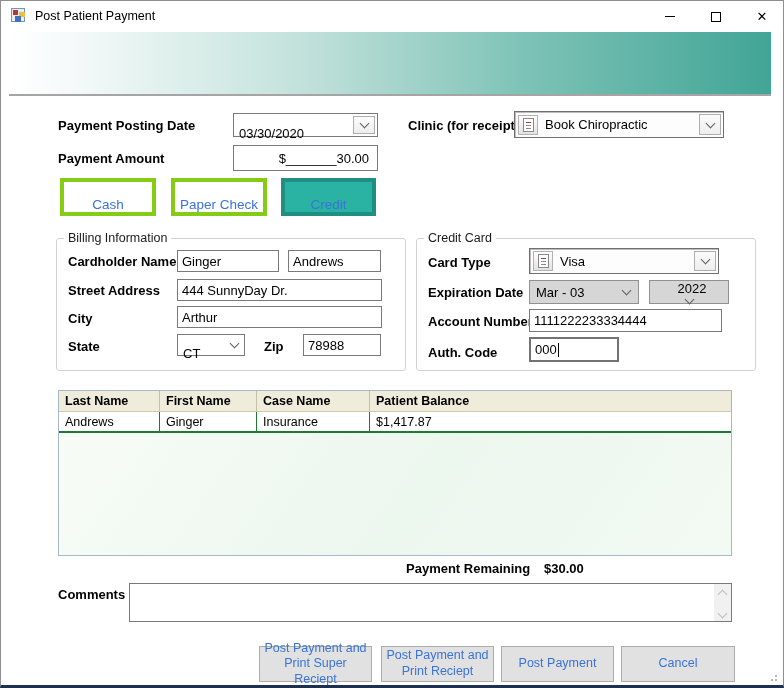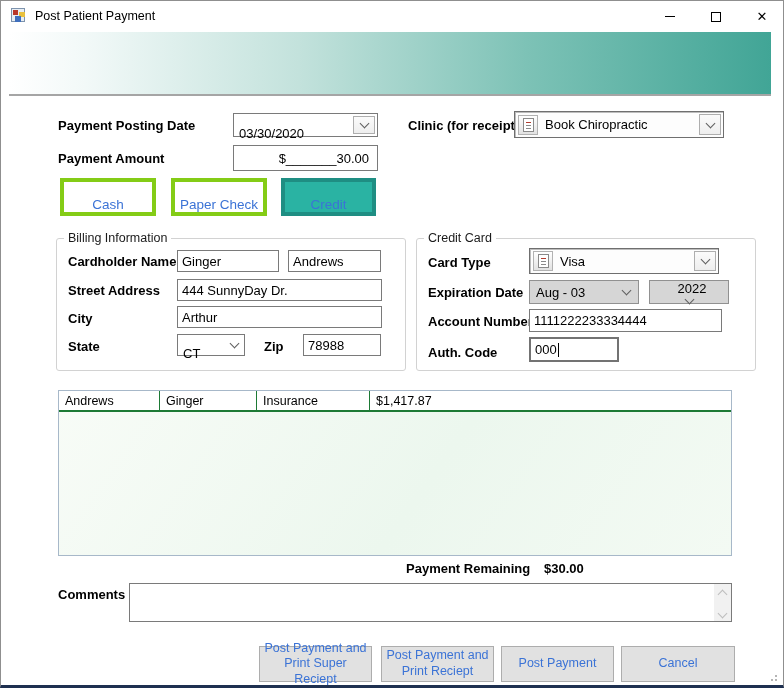--- a/index.html
+++ b/index.html
@@ -199,21 +199,21 @@
         </span>
       </span>
     <span class="txt">Visa</span>
     <span class="arrow-box">
         <span class="chev"></span>
       </span>
   </div>
 
   <span class="abs lbl" style="left:427px;top:284px;">Expiration Date</span>
   <div class="abs gcombo" style="left:528px;top:279px;width:110px;height:24px;">
-    <span class="txt">Aug - 03</span>
+    <span class="txt">Mar - 03</span>
     <span class="arrow-plain">
         <span class="chev"></span>
       </span>
   </div>
   <div class="abs gcombo" style="left:648px;top:279px;width:80px;height:24px;flex-direction:column;">
     <span class="txt">2022</span>
     <span class="arrow-plain">
         <span class="chev"></span>
       </span>
   </div>
@@ -223,20 +223,26 @@
     <span>1111222233334444</span>
   </div>
 
   <span class="abs lbl" style="left:427px;top:344px;">Auth. Code</span>
   <div class="abs tb" style="left:528px;top:336px;width:90px;height:25px;border:2px solid #737373;">
     <span>000</span>
     <span style="display:inline-block;width:1px;height:14px;background:#000;margin-left:1px;"></span>
   </div>
 
   <div class="abs grid">
+    <div class="grid-header">
+      <span class="hc c1">Last Name</span>
+      <span class="hc c2">First Name</span>
+      <span class="hc c3">Case Name</span>
+      <span class="hc c4">Patient Balance</span>
+    </div>
     <div class="grid-row">
       <span class="rc c1">Andrews</span>
       <span class="rc c2">Ginger</span>
       <span class="rc c3">Insurance</span>
       <span class="rc c4">$1,417.87</span>
     </div>
   </div>
 
   <span class="abs lbl" style="left:405px;top:560px;">Payment Remaining</span>
   <span class="abs lbl" style="left:543px;top:560px;">$30.00</span>

